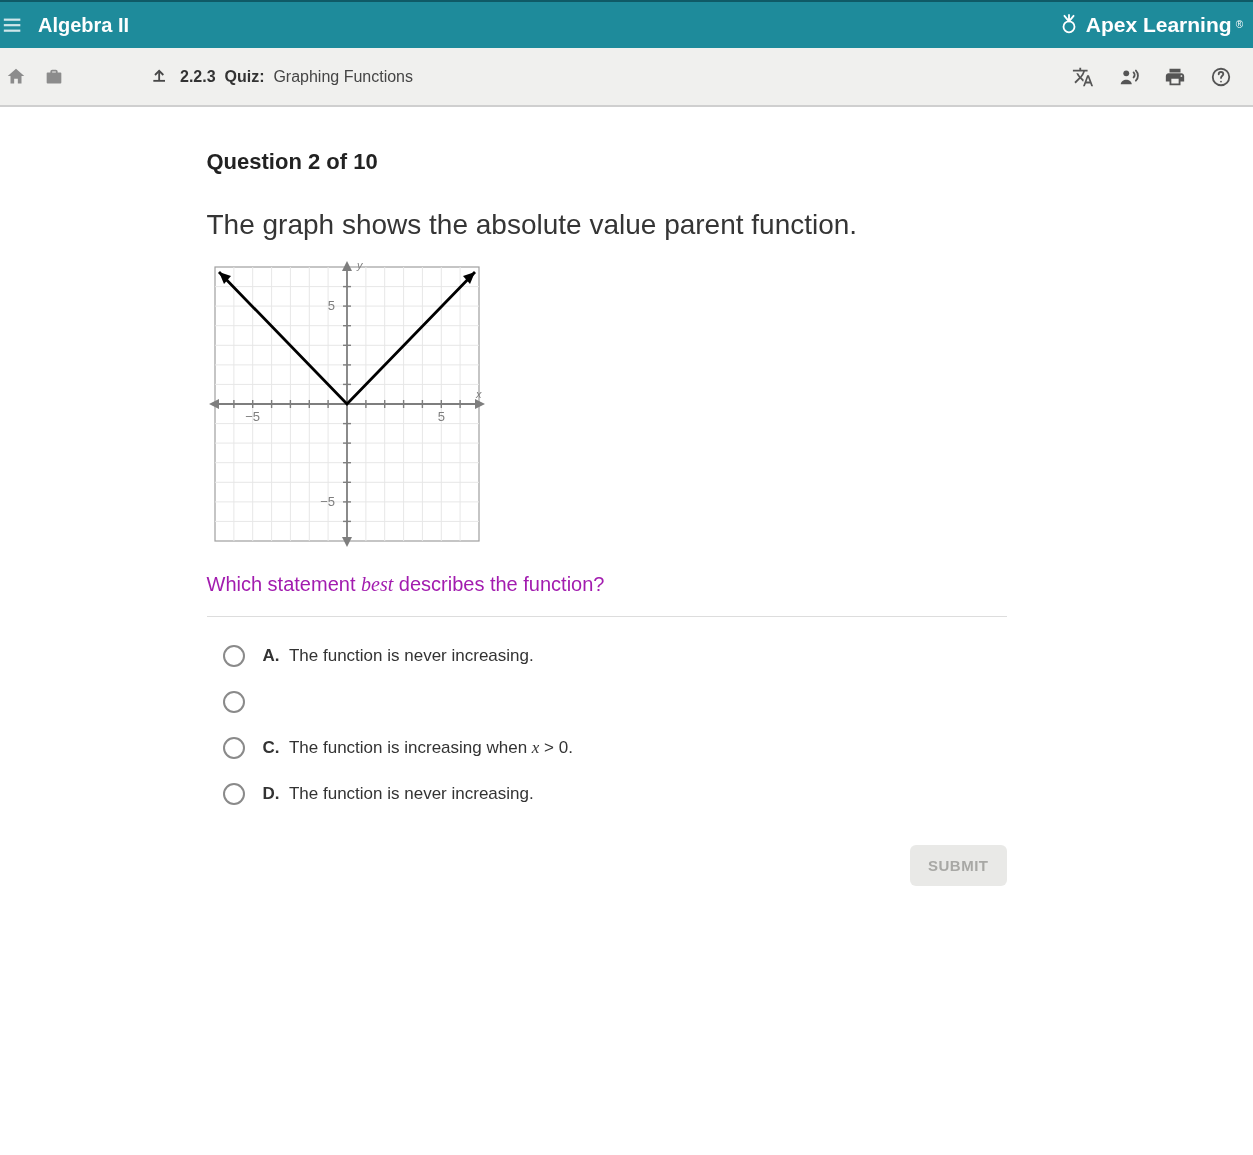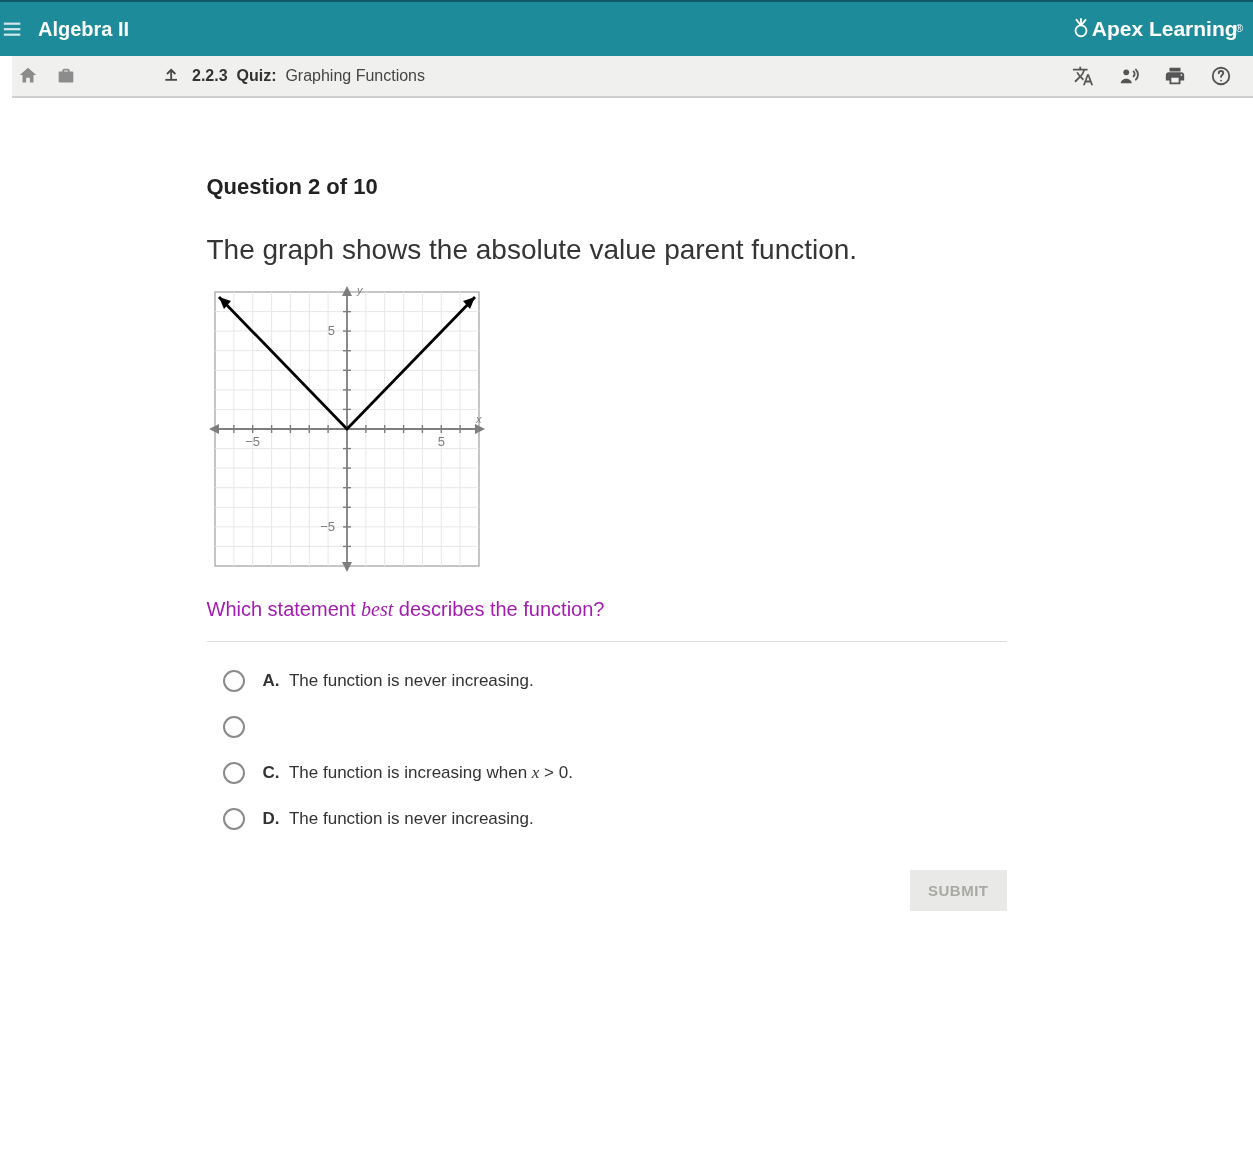--- a/index.html
+++ b/index.html
@@ -5,21 +5,21 @@
   * { box-sizing: border-box; }
   html, body {
     margin: 0; padding: 0;
     font-family: "Helvetica Neue", Arial, sans-serif;
     background: #fff;
     color: #333;
     width: 1253px;
   }
   .topbar {
     background: #1e8b9b;
-    height: 56px;
+    height: 48px;
     border-top: 2px solid #0f5a66;
     display: flex;
     align-items: center;
     color: #fff;
     padding: 0 10px 0 0;
   }
   .hamburger {
     width: 38px;
     text-align: left;
     padding-left: 2px;
@@ -28,38 +28,37 @@
   .hamburger svg { display:block; }
   .course-title {
     font-size: 20px;
     font-weight: 600;
     color: #fdfefe;
   }
   .brand-wrap {
     margin-left: auto;
     display: flex;
     align-items: center;
-    gap: 0;
+    gap: 6px;
     font-weight: 700;
     font-size: 21px;
   }
   .brand-wrap .reg { font-size: 10px; font-weight: 400; margin-left: -2px; align-self: flex-start; margin-top: 6px;}
   .brand-icn { width:22px; height:22px; display:inline-block; }
   .brand-icn svg { display:block; }
 
   .toolbar {
-    height: 42px;
+    height: 59px;
     background: #f0f0ee;
     border-bottom: 2px solid #cfcfcf;
     display: flex;
     align-items: center;
     padding: 0 20px 0 4px;
     color: #666;
     gap: 14px;
-    margin-left: 12px;
   }
   .toolbar .tb-icon { width: 24px; height:24px; fill:#7a7a7a; display:flex; align-items:center; justify-content:center;}
   .toolbar .crumb {
     margin-left: 70px;
     display: flex;
     align-items: center;
     gap: 10px;
     color: #333;
     font-size: 16px;
   }
@@ -67,22 +66,22 @@
   .toolbar .crumb .sec { font-weight: 900; }
   .toolbar .crumb .type { font-weight: 900; }
   .toolbar .crumb .title { font-weight: 400; color:#454545;}
   .toolbar .right-icons {
     margin-left: auto;
     display: flex; align-items: center; gap: 22px;
   }
 
   .content {
     max-width: 860px;
-    margin: 0 auto;
-    padding: 76px 50px 80px 10px;
+    margin: 8px auto;
+    padding: 34px 50px 80px 10px;
   }
   .q-header {
     font-size: 22px;
     font-weight: 900;
     color: #222;
     margin-bottom: 34px;
   }
   .q-stem { font-size: 28px; margin-bottom: 18px; color:#353535;}
   .graph-box { width: 280px; height: 290px; margin: 8px 0 24px 0; }
   .q-follow { font-size: 20px; margin: 20px 0 20px 0; color:#a21caf;}
@@ -107,21 +106,21 @@
 
   .submit-row { display:flex; justify-content:flex-end; margin-top: 40px; }
   .submit-btn {
     background: #e9e9e7;
     color: #a8a8a5;
     border: none;
     font-size: 15px;
     font-weight: 600;
     letter-spacing: 0.5px;
     padding: 12px 18px;
-    border-radius: 0;
+    border-radius: 6px;
   }
 </style>
 </head>
 <body>
 
 <div class="topbar">
   <div class="hamburger">
     <svg width="22" height="22" viewBox="0 0 24 24" fill="#cfe6ea">
         <rect x="2" y="5" width="18" height="2.4"></rect>
         <rect x="2" y="11" width="18" height="2.4"></rect>

